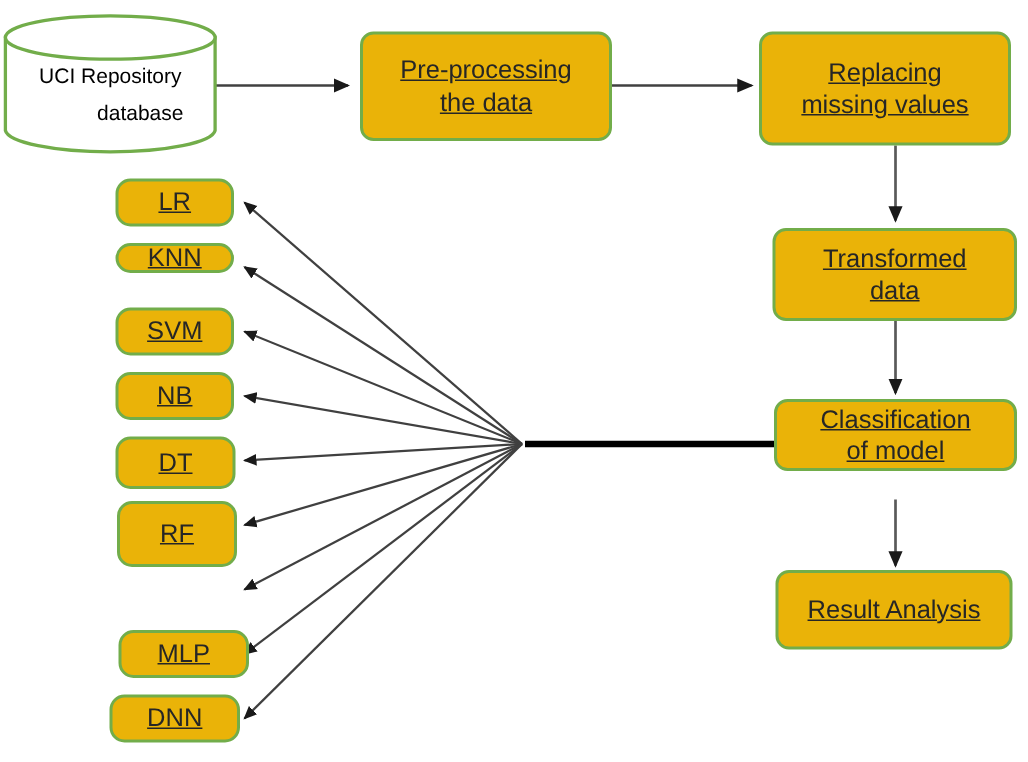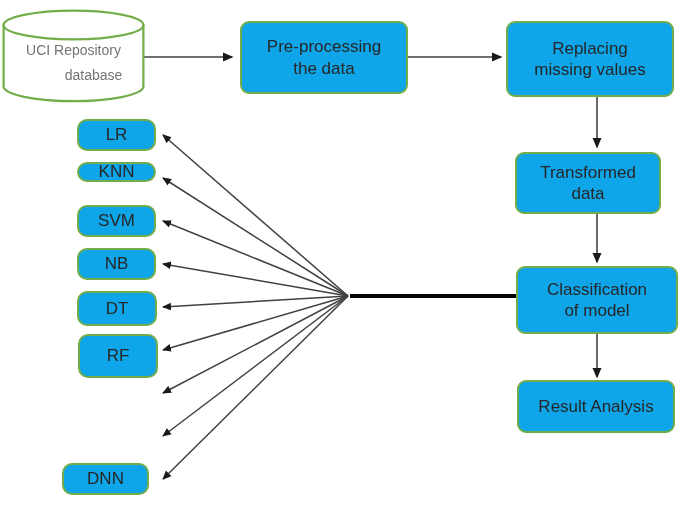--- a/index.html
+++ b/index.html
@@ -22,47 +22,48 @@
     left: 0;
     top: 0;
     width: 685px;
     height: 508px;
   }
   .node {
     position: absolute;
     box-sizing: border-box;
     border: 2px solid #72AD4A;
     border-radius: 9px;
-    background: #0ea5e9;
+    background: #eab308;
     display: flex;
     align-items: center;
     justify-content: center;
     text-align: center;
     color: #262626;
     line-height: 1.25;
     z-index: 3;
+    text-decoration: underline;
   }
   .node-proc {
     font-size: 17px;
   }
   .node-algo {
     font-size: 17px;
     border-radius: 10px;
   }
   .cyl {
     position: absolute;
     z-index: 3;
   }
   .cyl-label {
     position: absolute;
     left: 0;
     width: 100%;
     text-align: center;
     font-size: 14px;
-    color: #737373;
+    color: #000000;
     line-height: 1.35;
   }
 </style>
 </head>
 <body>
 
 <div id="canvas">
 
   <svg class="svg-layer" viewBox="0 0 685 508" xmlns="http://www.w3.org/2000/svg">
     <defs>
@@ -127,28 +128,28 @@
     </div>
   </div>
 
   <div class="node node-proc" style="left:506px; top:21px; width:168px; height:76px;">
     <div>
       <div>Replacing</div>
       <div>missing values</div>
     </div>
   </div>
 
-  <div class="node node-proc" style="left:515px; top:152px; width:146px; height:62px;">
+  <div class="node node-proc" style="left:515px; top:152px; width:163px; height:62px;">
     <div>
       <div>Transformed</div>
       <div>data</div>
     </div>
   </div>
 
-  <div class="node node-proc" style="left:516px; top:266px; width:162px; height:68px;">
+  <div class="node node-proc" style="left:516px; top:266px; width:162px; height:48px;">
     <div>
       <div>Classification</div>
       <div>of model</div>
     </div>
   </div>
 
   <div class="node node-proc" style="left:517px; top:380px; width:158px; height:53px;">
     <div>Result Analysis</div>
   </div>
 
@@ -170,18 +171,21 @@
 
   <div class="node node-algo" style="left:77px; top:291px; width:80px; height:35px;">
     <span>DT</span>
   </div>
 
   <div class="node node-algo" style="left:78px; top:334px; width:80px; height:44px;">
     <span>RF</span>
   </div>
 
 
+  <div class="node node-algo" style="left:79px; top:420px; width:87px; height:32px;">
+    <span>MLP</span>
+  </div>
 
-  <div class="node node-algo" style="left:62px; top:463px; width:87px; height:32px;">
+  <div class="node node-algo" style="left:73px; top:463px; width:87px; height:32px;">
     <span>DNN</span>
   </div>
 
 </div>
 
 </body></html>

